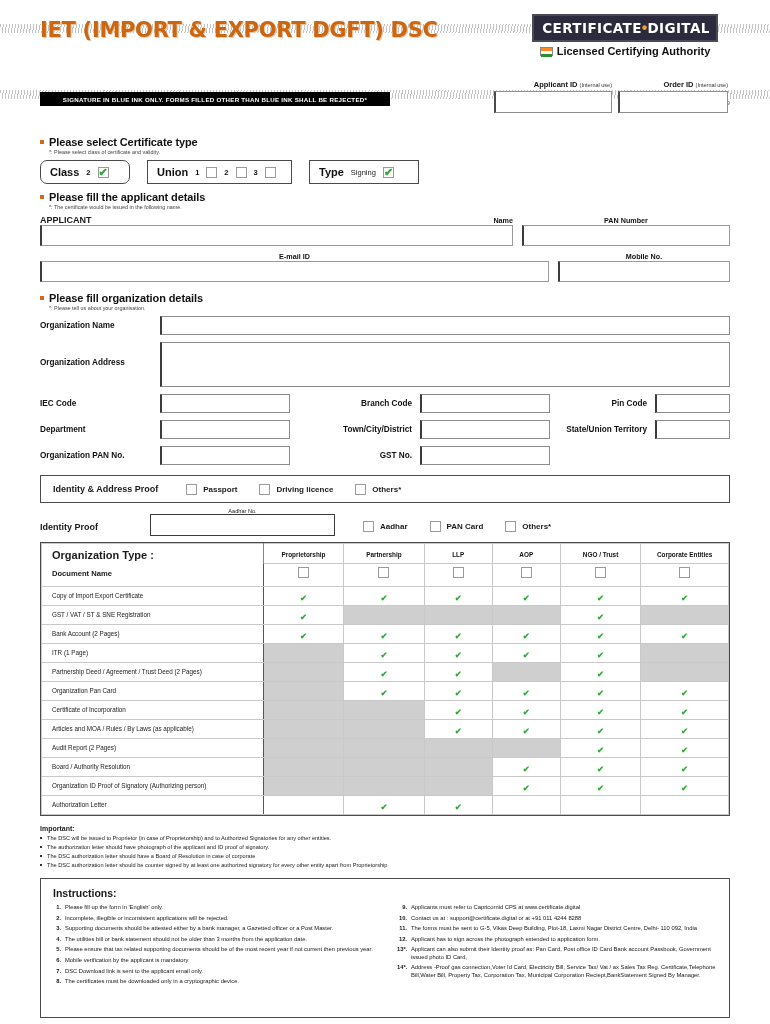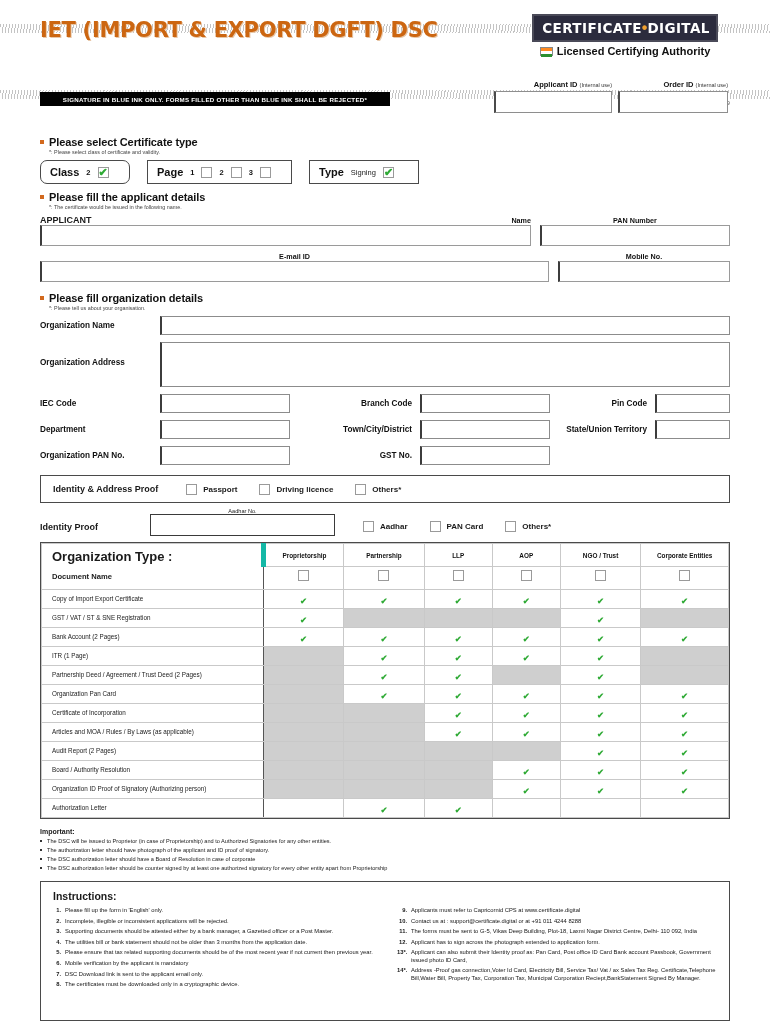--- a/index.html
+++ b/index.html
@@ -129,22 +129,22 @@
   
   .matrix { margin:0 40px; border:1.6px solid #4a4a4a; }
   table.mt { width:100%; border-collapse:collapse; table-layout:fixed; }
   table.mt td, table.mt th { border:1px solid #c9c9c9; padding:0; }
   .mt .colhead {
     text-align:center; font-size:6.4px; font-weight:bold; color:#111;
     padding:4px 1px 2px 1px; height:17px; vertical-align:middle;
   }
   .mt .cbcell { text-align:center; padding:0 0 4px 0; border-top:none; }
   .mt .ot {
-    font-size:13px; font-weight:bold; padding:5px 0 2px 10px;
-    border-bottom:none; border-right:5px solid #14b8a6;
+    font-size:11px; font-weight:bold; padding:5px 0 2px 10px;
+    border-bottom:none; border-right:1px solid #14b8a6;
   }
   .mt .dn {
     font-size:7.6px; font-weight:bold; padding:2px 0 4px 10px;
     border-top:none; border-right:1px solid #555;
   }
   .mt .docname {
     font-size:6.3px; padding:2px 0 2px 10px; color:#1a1a1a;
     border-right:1px solid #555; white-space:nowrap;
   }
   .mt .cell { text-align:center; height:13px; }
@@ -223,21 +223,21 @@
     <div class="sec-note">*: Please select class of certificate and validity.</div>
   </div>
 
   <div class="cyt">
     <div class="grp" style="width:90px;border-radius:7px;">
       <span class="glab">Class</span>
       <span class="gnum">2</span>
       <span class="cbox checked"></span>
     </div>
     <div class="grp" style="width:145px;">
-      <span class="glab">Page</span>
+      <span class="glab">Union</span>
       <span class="gnum">1</span>
       <span class="cbox"></span>
       <span class="gnum">2</span>
       <span class="cbox"></span>
       <span class="gnum">3</span>
       <span class="cbox"></span>
     </div>
     <div class="grp" style="width:110px;">
       <span class="glab">Type</span>
       <span class="gtxt">Signing</span>
@@ -252,21 +252,21 @@
 
   <div class="fieldrow">
     <div class="flex" style="align-items:flex-end;">
       <div style="flex:1; padding-right:9px;">
         <div class="flex" style="justify-content:space-between; align-items:flex-end;">
           <div style="font-size:9px; font-weight:bold;">APPLICANT</div>
           <div class="lab-r">Name</div>
         </div>
         <div class="inbox"></div>
       </div>
-      <div style="width:190px;">
+      <div style="width:208px;">
         <div class="lab-r">PAN Number</div>
         <div class="inbox"></div>
       </div>
     </div>
   </div>
 
   <div class="fieldrow" style="margin-top:6px;">
     <div class="flex" style="align-items:flex-end;">
       <div style="flex:1; padding-right:9px;">
         <div class="lab-r">E-mail ID</div>

